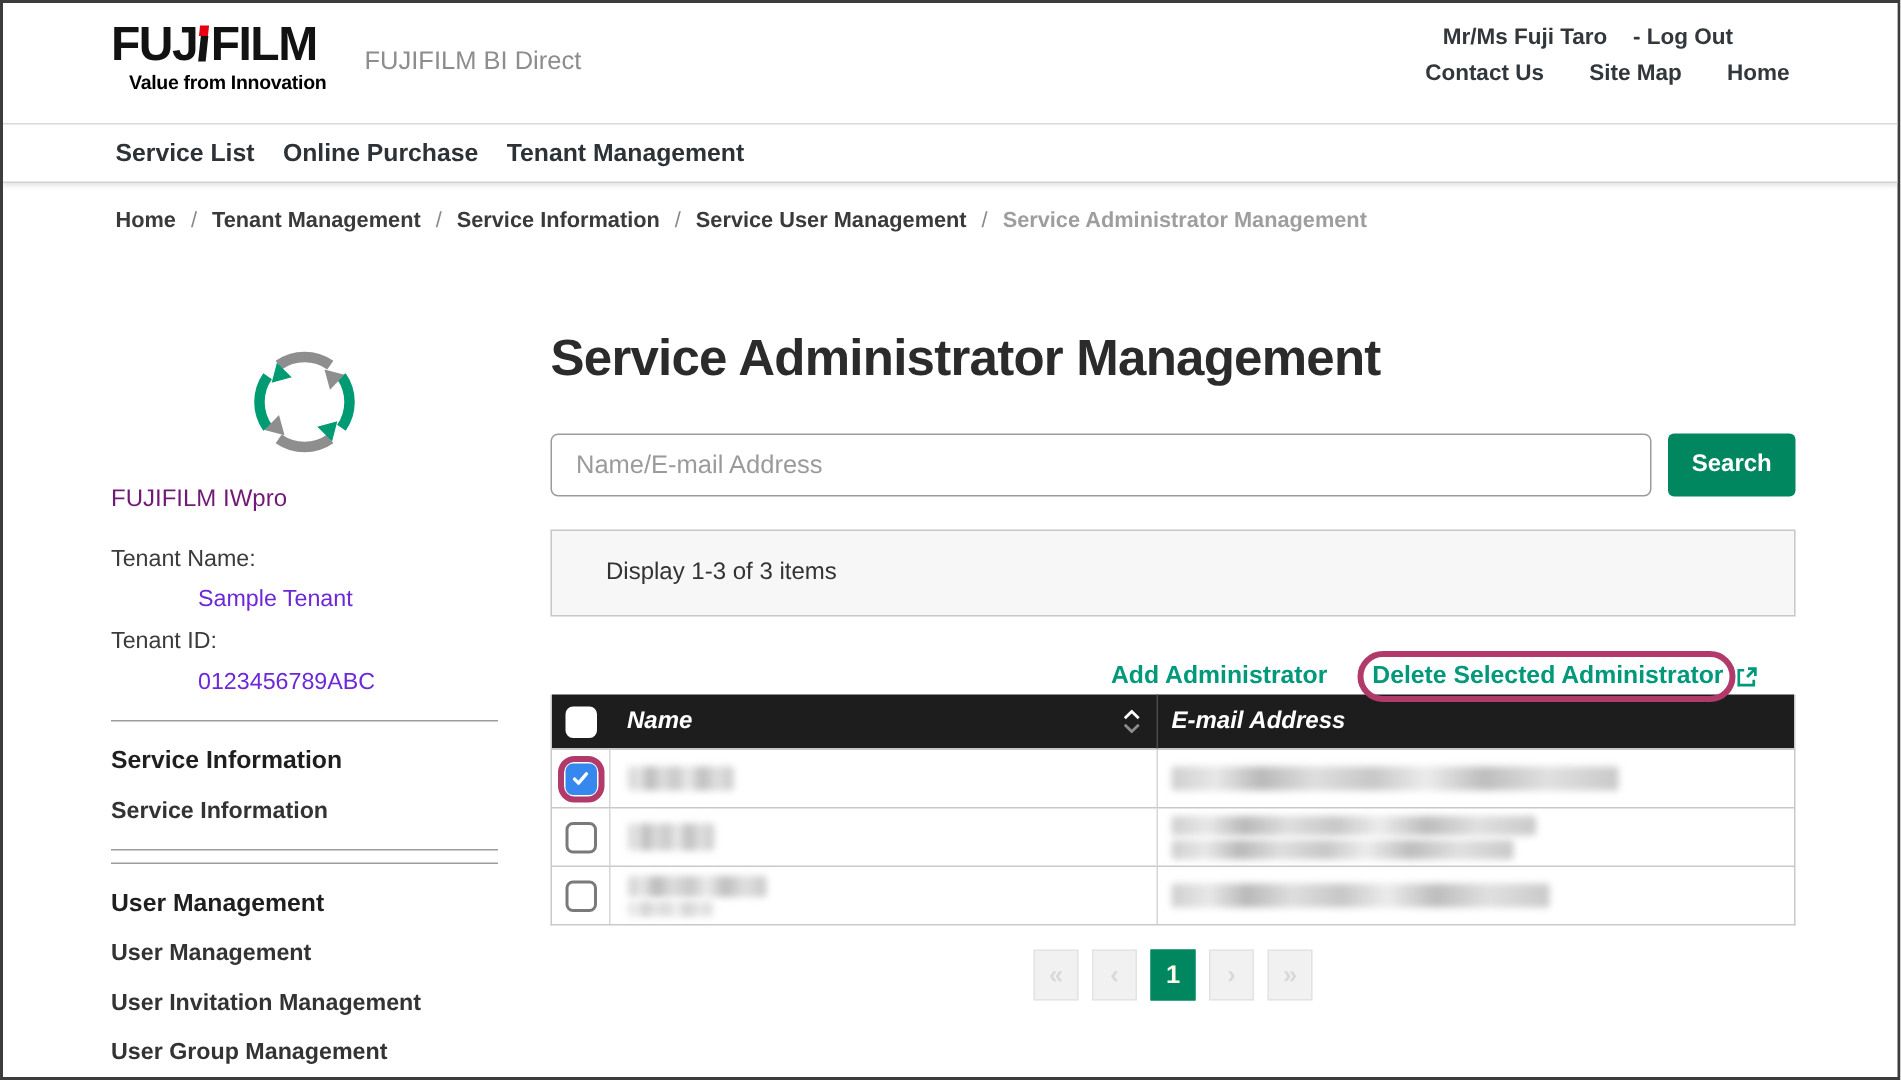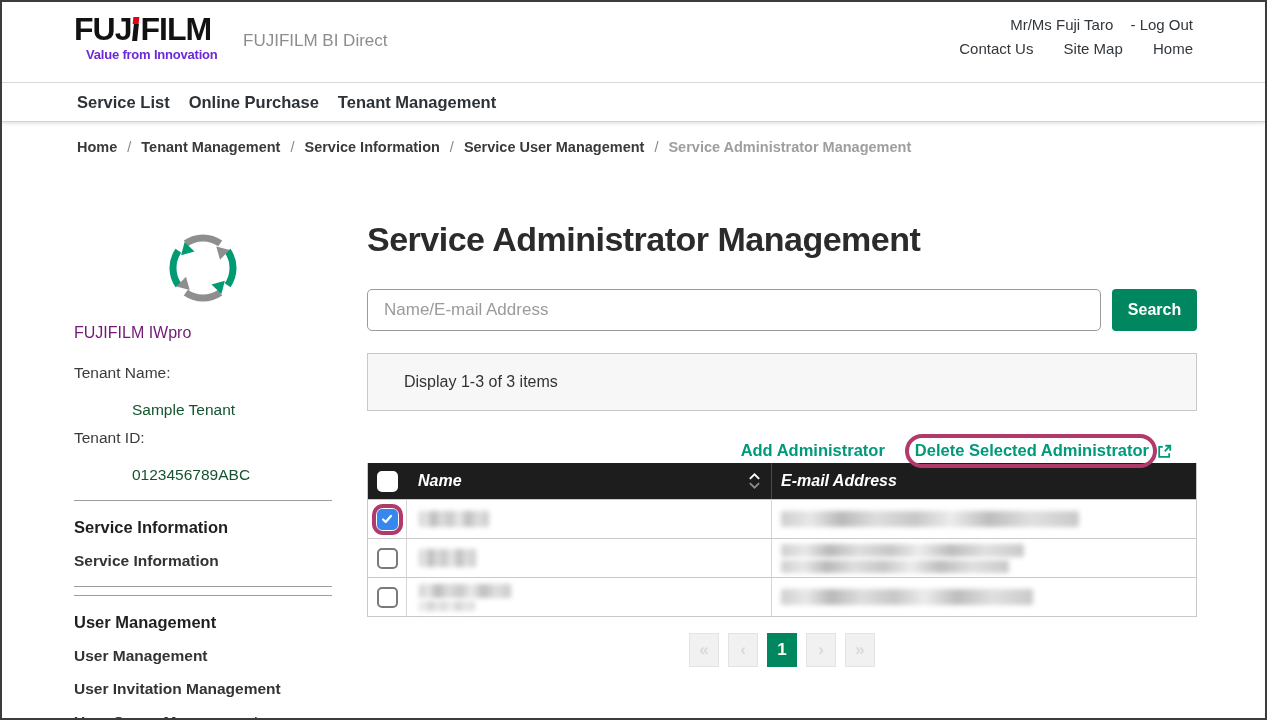--- a/index.html
+++ b/index.html
@@ -11,23 +11,23 @@
   .frame { position:absolute; inset:0; border:2px solid #3c3c3c; background:#fff; overflow:hidden; }
 
   
   .header { position:relative; height:80px; background:#fff; }
   .brand { position:absolute; left:72px; top:12px; cursor:pointer; }
   .brand-line { display:flex; align-items:flex-end; }
   .brand-text { font-size:32px; font-weight:700; color:#121212; letter-spacing:-1px; line-height:30px; }
   .logo-i { position:relative; display:inline-block; width:9px; height:30px; }
   .logo-i .stem { position:absolute; left:2px; bottom:3px; width:5px; height:17px; background:#121212; transform:skewX(-6deg); }
   .logo-i .dot  { position:absolute; left:2px; top:3px; width:6px; height:7px; background:#e60012; transform:skewX(-6deg); }
-  .tagline { font-size:13px; font-weight:700; color:#6d28d9; margin-top:3px; padding-left:12px; letter-spacing:-0.2px; }
+  .tagline { font-size:13px; font-weight:700; color:#000000; margin-top:3px; padding-left:12px; letter-spacing:-0.2px; }
   .app-title { position:absolute; left:241px; top:29px; font-size:17px; color:#8d8d8d; }
-  .user-area { position:absolute; right:72px; top:14px; text-align:right; font-size:15px; color:#32373c; }
+  .user-area { position:absolute; right:72px; top:14px; text-align:center; font-size:15px; color:#32373c;font-weight:bold; }
   .user-line1 { margin-bottom:7px; }
   .user-line1 span { margin-left:13px; }
   .user-line1 span:first-child { margin-left:0; }
   .user-line2 a { margin-left:26px; }
   .user-area a { color:#32373c; text-decoration:none; cursor:pointer; }
 
   
   .nav { height:40px; border-top:1px solid #d9d9d9; border-bottom:1px solid #d2d2d2;
          box-shadow:0 2px 3px rgba(0,0,0,0.10); display:flex; align-items:center;
          padding-left:75px; background:#fff; position:relative; z-index:2; }
@@ -38,21 +38,21 @@
   .breadcrumb a { color:#3a3a3a; text-decoration:none; cursor:pointer; }
   .breadcrumb .sep { color:#8a8a8a; margin:0 10px; font-weight:400; }
   .breadcrumb .current { color:#9e9e9e; }
 
   
   .sidebar { position:absolute; left:72px; top:169px; width:258px; }
   .iwpro-logo { display:block; margin:47px auto 6px; }
   .iwpro-name { text-align:left; color:#701a75; font-size:16px; }
   .tenant-block { margin-top:22px; font-size:15.5px; color:#3b3b3b; }
   .tenant-block .label { margin-top:10px; }
-  .tenant-block .value { padding-left:58px; margin-top:19px; color:#14532d; }
+  .tenant-block .value { padding-left:58px; margin-top:9px; color:#6d28d9; }
   .side-divider { border:none; border-top:1px solid #9c9c9c; margin-top:16px; }
   .side-section-title { font-size:16.5px; font-weight:700; color:#1f1f1f; margin-top:17px; }
   .side-item { display:block; font-size:15.5px; font-weight:600; color:#333; text-decoration:none; margin-top:15px; cursor:pointer; }
   .gap8 { height:8px; }
 
   
   .main { position:absolute; left:365px; top:169px; width:830px; }
   .page-title { margin-top:49px; font-size:34px; font-weight:700; color:#2b2b2b; letter-spacing:-0.5px; }
 
   .search-row { margin-top:30px; display:flex; height:42px; }

